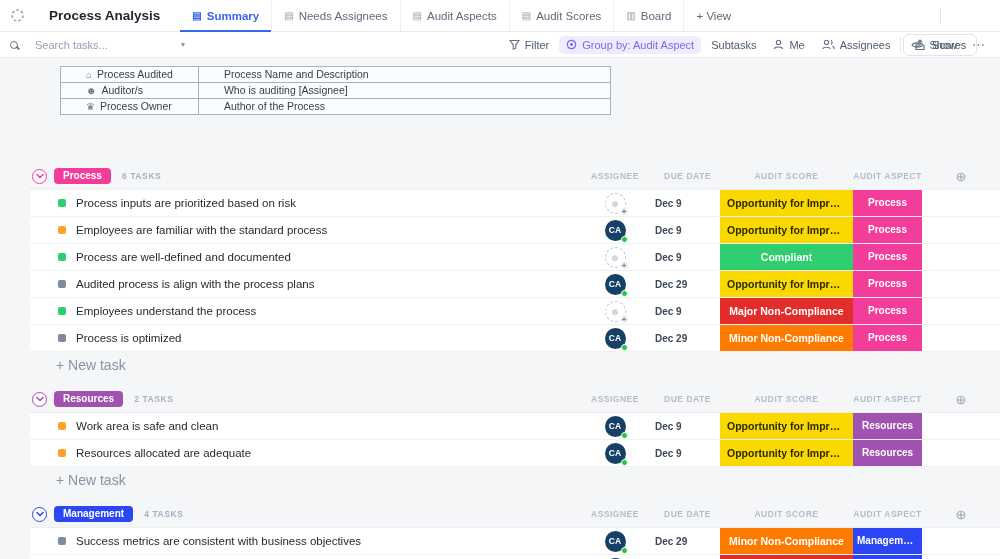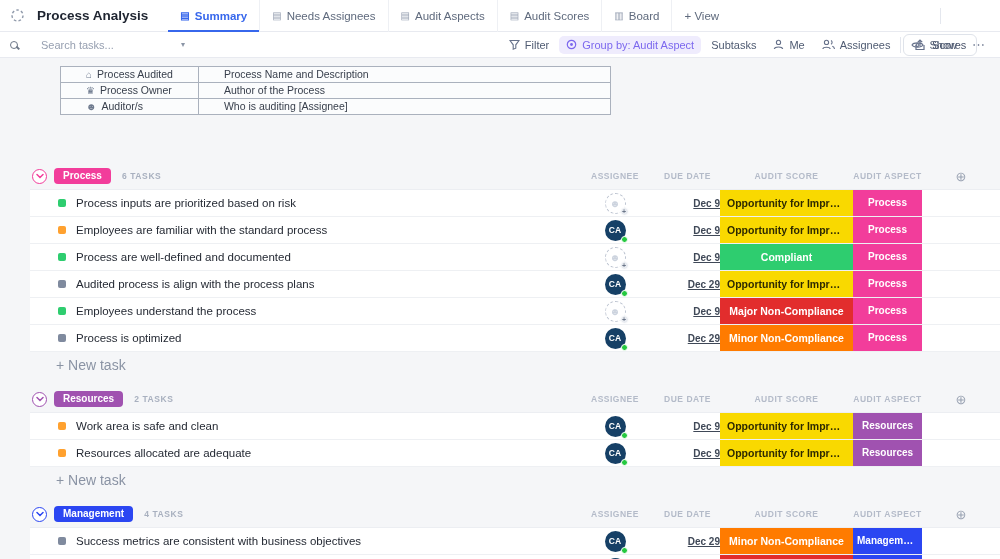--- a/index.html
+++ b/index.html
@@ -5,37 +5,37 @@
   * { box-sizing: border-box; }
   html,body { margin:0; padding:0; }
   body {
     width:1000px; height:559px; overflow:hidden;
     background:#f5f6f8;
     font-family:"Liberation Sans", sans-serif;
     color:#2a2f3a;
   }
   
   .topbar{height:32px;background:#fff;border-bottom:1px solid #e8eaf0;display:flex;align-items:center;padding:0 10px;}
-  .tb-left{display:flex;align-items:center;gap:12px;}
+  .tb-left{display:flex;align-items:center;gap:24px;}
   .page-title{font-size:13.5px;margin:0 6px 0 0;font-weight:700;color:#1e2430;white-space:nowrap;}
   .tabs{display:flex;align-items:stretch;height:32px;margin-left:14px;flex:1;}
   .tab{display:flex;align-items:center;gap:5px;padding:0 12px;font-size:11.5px;color:#5f6a7d;border-right:1px solid #eef0f4;cursor:pointer;white-space:nowrap;}
   .tab:last-child{border-right:none;}
   .tab.active{color:#3767ec;box-shadow:inset 0 -2px 0 #3767ec;font-weight:700;}
   .tab-ico{font-size:10px;color:#98a1b2;line-height:1;}
   .tab.active .tab-ico{color:#3767ec;}
   .tb-right{display:flex;align-items:center;gap:10px;flex-direction:column;}
   .automate{display:flex;align-items:center;border:1px solid #dfe3ea;border-radius:6px;height:22px;font-size:11px;color:#49536a;overflow:hidden;background:#fff;}
   .a-main{display:flex;gap:5px;align-items:center;padding:0 9px;cursor:pointer;}
   .a-chev{border-left:1px solid #dfe3ea;padding:0 6px;color:#6c7689;font-size:9px;cursor:pointer;align-self:stretch;display:flex;align-items:center;}
   .vdiv{width:1px;height:16px;background:#e4e7ee;}
   .share{display:flex;align-items:center;gap:6px;border:1px solid #dfe3ea;border-radius:6px;height:22px;padding:0 10px;font-size:11px;color:#49536a;background:#fff;cursor:pointer;}
   
   .toolbar{height:26px;background:#fff;border-bottom:1px solid #e8eaf0;display:flex;align-items:center;justify-content:space-between;padding:0 10px;}
-  .search{display:flex;align-items:center;gap:21px;width:175px;}
+  .search{display:flex;align-items:center;gap:15px;width:175px;}
   .mag{width:8px;height:8px;border:1.5px solid #6e7888;border-radius:50%;position:relative;flex:none;}
   .mag::after{content:"";position:absolute;width:4px;height:1.5px;background:#6e7888;transform:rotate(45deg);right:-3px;bottom:-1px;}
   .search input{border:0;outline:0;font-size:11px;color:#3a4456;flex:1;background:transparent;font-family:inherit;min-width:0;}
   .search input::placeholder{color:#97a0b1;}
   .s-chev{color:#8b95a6;font-size:8px;cursor:pointer;}
   .tools{display:flex;align-items:center;gap:3px;}
   .tool{display:flex;align-items:center;gap:5px;font-size:11px;color:#4f5b72;padding:3px 7px;border-radius:5px;cursor:pointer;white-space:nowrap;}
   .tool svg{flex:none;}
   .pill{background:#efecfd;color:#7c68ee;}
   .more{font-size:13px;color:#66718a;padding:0 5px;cursor:pointer;}
@@ -61,21 +61,21 @@
   .ttl-cell{display:flex;align-items:center;gap:10px;overflow:hidden;}
   .status{width:8px;height:8px;border-radius:2px;flex:none;}
   .ttitle{font-size:11.5px;color:#252a34;white-space:nowrap;overflow:hidden;text-overflow:ellipsis;}
   .cell-assignee{display:flex;justify-content:center;}
   .avatar{width:21px;height:21px;border-radius:50%;background:#164066;color:#fff;font-size:8.5px;font-weight:700;display:flex;align-items:center;justify-content:center;position:relative;flex:none;}
   .av-dot{position:absolute;right:-2px;bottom:-2px;width:7px;height:7px;background:#25c940;border:1.5px solid #fff;border-radius:50%;}
   .avatar.empty{background:transparent;border:1px dashed #bcc3d0;color:#c9d0db;}
   .avatar.empty::before{content:"\263B";font-size:10px;color:#ccd3de;}
   .av-plus{display:none;position:absolute;right:-4px;bottom:-3px;width:9px;height:9px;border-radius:50%;background:#e8ebf0;color:#6b7689;font-size:7px;line-height:8px;text-align:center;border:1px solid #fff;}
   .avatar.empty .av-plus{display:block;}
-  .cell-due{font-size:10px;font-weight:700;color:#3f4857;text-align:right;text-decoration:underline;}
+  .cell-due{font-size:10px;font-weight:700;color:#3f4857;text-align:left;}
   .score{width:100%;height:26px;line-height:26px;text-align:center;font-size:10.5px;font-weight:600;padding:0 7px;white-space:nowrap;overflow:hidden;text-overflow:ellipsis;}
   .aspect{width:100%;height:26px;line-height:26px;text-align:center;font-size:10px;font-weight:600;color:#fff;padding:0 4px;white-space:nowrap;overflow:hidden;text-overflow:ellipsis;}
   .newtask{font-size:14px;color:#8a93a4;padding:5px 12px 3px 56px;cursor:pointer;}
 </style>
 </head>
 <body>
 
 <header class="topbar">
   <div class="tb-left">
     <span style="display:flex;">
@@ -182,26 +182,26 @@
   </div>
 </div>
 
 <table class="legend">
   <tbody id="legend-body">
       <tr>
     <td class="lg-key"><span class="lg-ico">⌂</span><span class="lg-key-text">Process Audited</span></td>
     <td class="lg-val">Process Name and Description</td>
   </tr>
       <tr>
+    <td class="lg-key"><span class="lg-ico">☻</span><span class="lg-key-text">Auditor/s</span></td>
+    <td class="lg-val">Who is auditing [Assignee]</td>
+  </tr>
+      <tr>
     <td class="lg-key"><span class="lg-ico">♛</span><span class="lg-key-text">Process Owner</span></td>
     <td class="lg-val">Author of the Process</td>
-  </tr>
-      <tr>
-    <td class="lg-key"><span class="lg-ico">☻</span><span class="lg-key-text">Auditor/s</span></td>
-    <td class="lg-val">Who is auditing [Assignee]</td>
   </tr>
     </tbody>
 </table>
 
 <main id="groups">
     <section class="group">
     <div class="group-head">
       <div class="ghead-left">
         <span class="collapse" style="color: rgb(242, 61, 155);">
           <svg width="8" height="6" viewBox="0 0 8 6" fill="none" stroke="currentColor" stroke-width="1.5" stroke-linecap="round">

